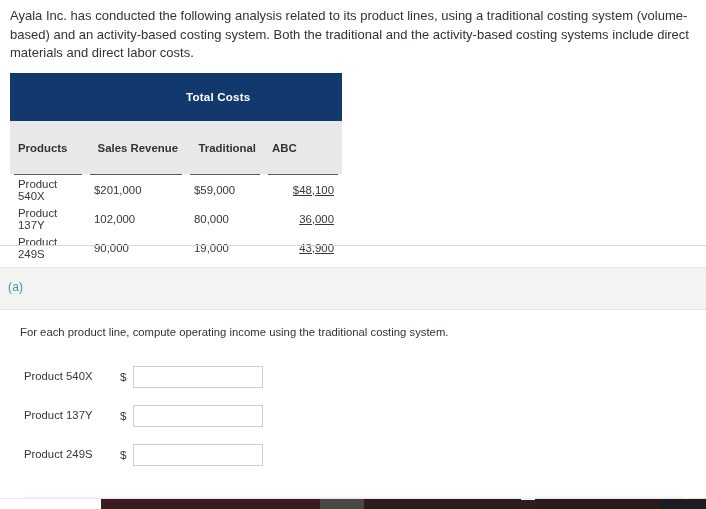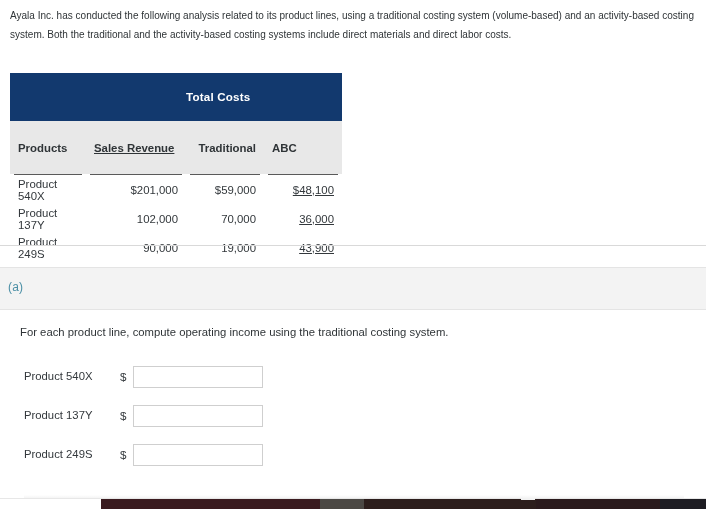--- a/index.html
+++ b/index.html
@@ -16,21 +16,21 @@
     color: #3c4043;
     -webkit-font-smoothing: antialiased;
   }
 
   
   .intro {
     position: absolute;
     left: 10px;
     top: 7px;
     width: 686px;
-    font-size: 10px;
+    font-size: 13px;
     line-height: 18.5px;
     color: #2f3437;
     letter-spacing: 0.01px;
   }
 
   
   .table-wrap {
     position: absolute;
     left: 10px;
     top: 73px;
@@ -74,21 +74,21 @@
     font-weight: bold;
     color: #2f3437;
     vertical-align: middle;
     border: 0;
   }
   tr.colhead td .hd-inner {
     display: block;
     padding-bottom: 0px;
   }
   tr.colhead td.h-prod  { text-align: left;  padding-left: 8px; }
-  tr.colhead td.h-sales { text-align: left; text-decoration: underline; }
+  tr.colhead td.h-sales { text-align: right; }
   tr.colhead td.h-trad  { text-align: right; }
   tr.colhead td.h-abc   { padding-right: 8px;}
 
   
   tr.rule td {
     padding: 0;
     height: 1px;
     background: transparent;
     border: 0;
   }
@@ -103,21 +103,21 @@
   tr.drow td {
     height: 29px;
     padding: 0 8px;
     font-size: 11.4px;
     color: #33383c;
     vertical-align: middle;
     border: 0;
     background: #ffffff;
   }
   tr.drow td.v-prod  { text-align: left; padding-left: 8px; }
-  tr.drow td.v-num   { text-align: right; }
+  tr.drow td.v-num   { text-align: left; }
   tr.drow td.v-abc   { text-align: right; padding-right: 8px; text-decoration: underline; }
 
   
   .sep {
     position: absolute;
     left: 0;
     width: 706px;
     height: 1px;
     background: #d9d9d9;
   }
@@ -281,21 +281,21 @@
 
       <tr class="drow">
         <td class="v-prod">Product 540X</td>
         <td class="v-num">$201,000</td>
         <td class="v-num">$59,000</td>
         <td class="v-abc">$48,100</td>
       </tr>
       <tr class="drow">
         <td class="v-prod">Product 137Y</td>
         <td class="v-num">102,000</td>
-        <td class="v-num">70,000</td>
+        <td class="v-num">80,000</td>
         <td class="v-abc">36,000</td>
       </tr>
       <tr class="drow">
         <td class="v-prod">Product 249S</td>
         <td class="v-num">90,000</td>
         <td class="v-num">19,000</td>
         <td class="v-abc">43,900</td>
       </tr>
     </tbody>
   </table>

